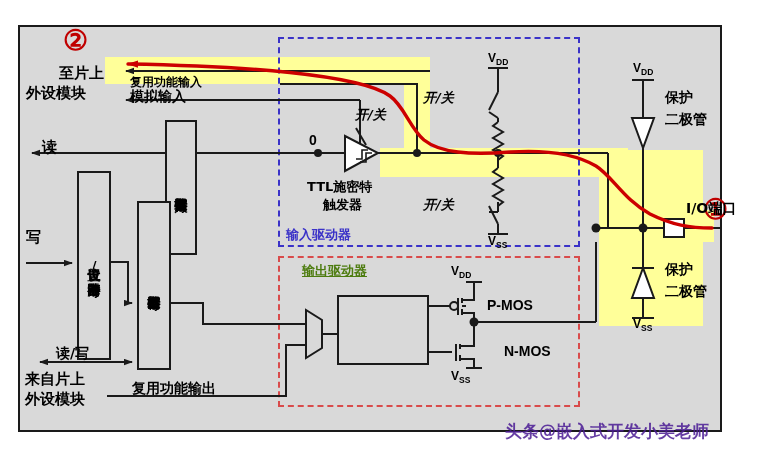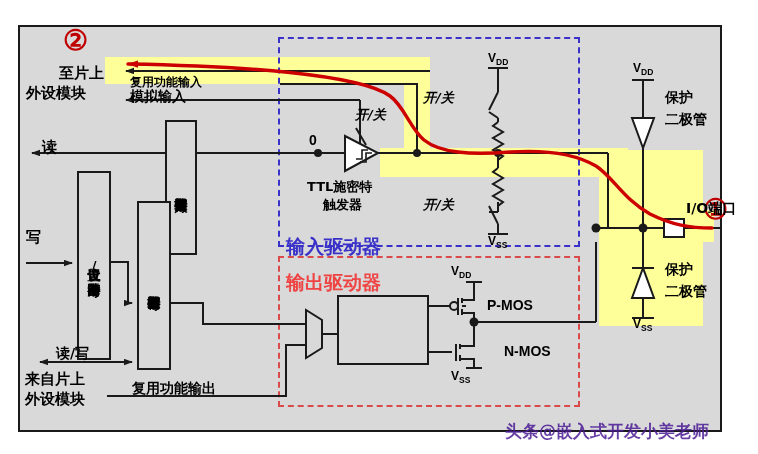--- a/index.html
+++ b/index.html
@@ -15,21 +15,21 @@
   .boxtext{position:absolute;display:flex;align-items:center;justify-content:center;
            text-align:center;font-family:"DejaVu Sans",sans-serif;font-weight:bold;
            color:#000;line-height:1.0;}
   .vbox{writing-mode:vertical-rl;text-orientation:upright;letter-spacing:0px;}
   .marker{position:absolute;color:#c00000;font-weight:bold;
           font-family:"Liberation Serif",serif;}
   .watermark{position:absolute;color:#4c1d95;font-weight:bold;
              font-family:"DejaVu Sans",sans-serif;font-size:17px;opacity:.85;}
   .dashblue{position:absolute;border:2px dashed #3a32c8;box-sizing:border-box;}
   .dashred{position:absolute;border:2px dashed #d94b4b;box-sizing:border-box;}
-  .dbox-label{position:absolute;font-family:"DejaVu Sans",sans-serif;font-weight:bold;font-size:19px;margin-top:8px;}
+  .dbox-label{position:absolute;font-family:"DejaVu Sans",sans-serif;font-weight:bold;font-size:13px;}
 </style>
 </head>
 <body>
 
 <div id="root">
 
   <div id="frame"></div>
 
   <svg class="layer">
     <g>
@@ -217,21 +217,21 @@
 
   <div class="lbl vlabel" style="left:488px;top:52px;">
     <span>V</span><sub>DD</sub>
   </div>
   <div class="lbl vlabel" style="left:488px;top:235px;">
     <span>V</span><sub>SS</sub>
   </div>
 
   <div class="dbox-label" style="left:286px;top:226px;color:#3a32c8;font-style:normal;">输入驱动器</div>
 
-  <div class="dbox-label" style="left:286px;top:262px;color:#ef4444;">输出驱动器</div>
+  <div class="dbox-label" style="left:302px;top:262px;color:#4d7c0f;text-decoration:underline;">输出驱动器</div>
 
 
   <div class="lbl cn" style="left:487px;top:298px;font-size:14px;font-family:'Liberation Sans',sans-serif;">P-MOS</div>
   <div class="lbl cn" style="left:487px;top:344px;font-size:14px;font-family:'Liberation Sans',sans-serif;padding-left:17px;">N-MOS</div>
 
   <div class="lbl vlabel" style="left:451px;top:265px;">
     <span>V</span><sub>DD</sub>
   </div>
   <div class="lbl vlabel" style="left:451px;top:370px;">
     <span>V</span><sub>SS</sub>

